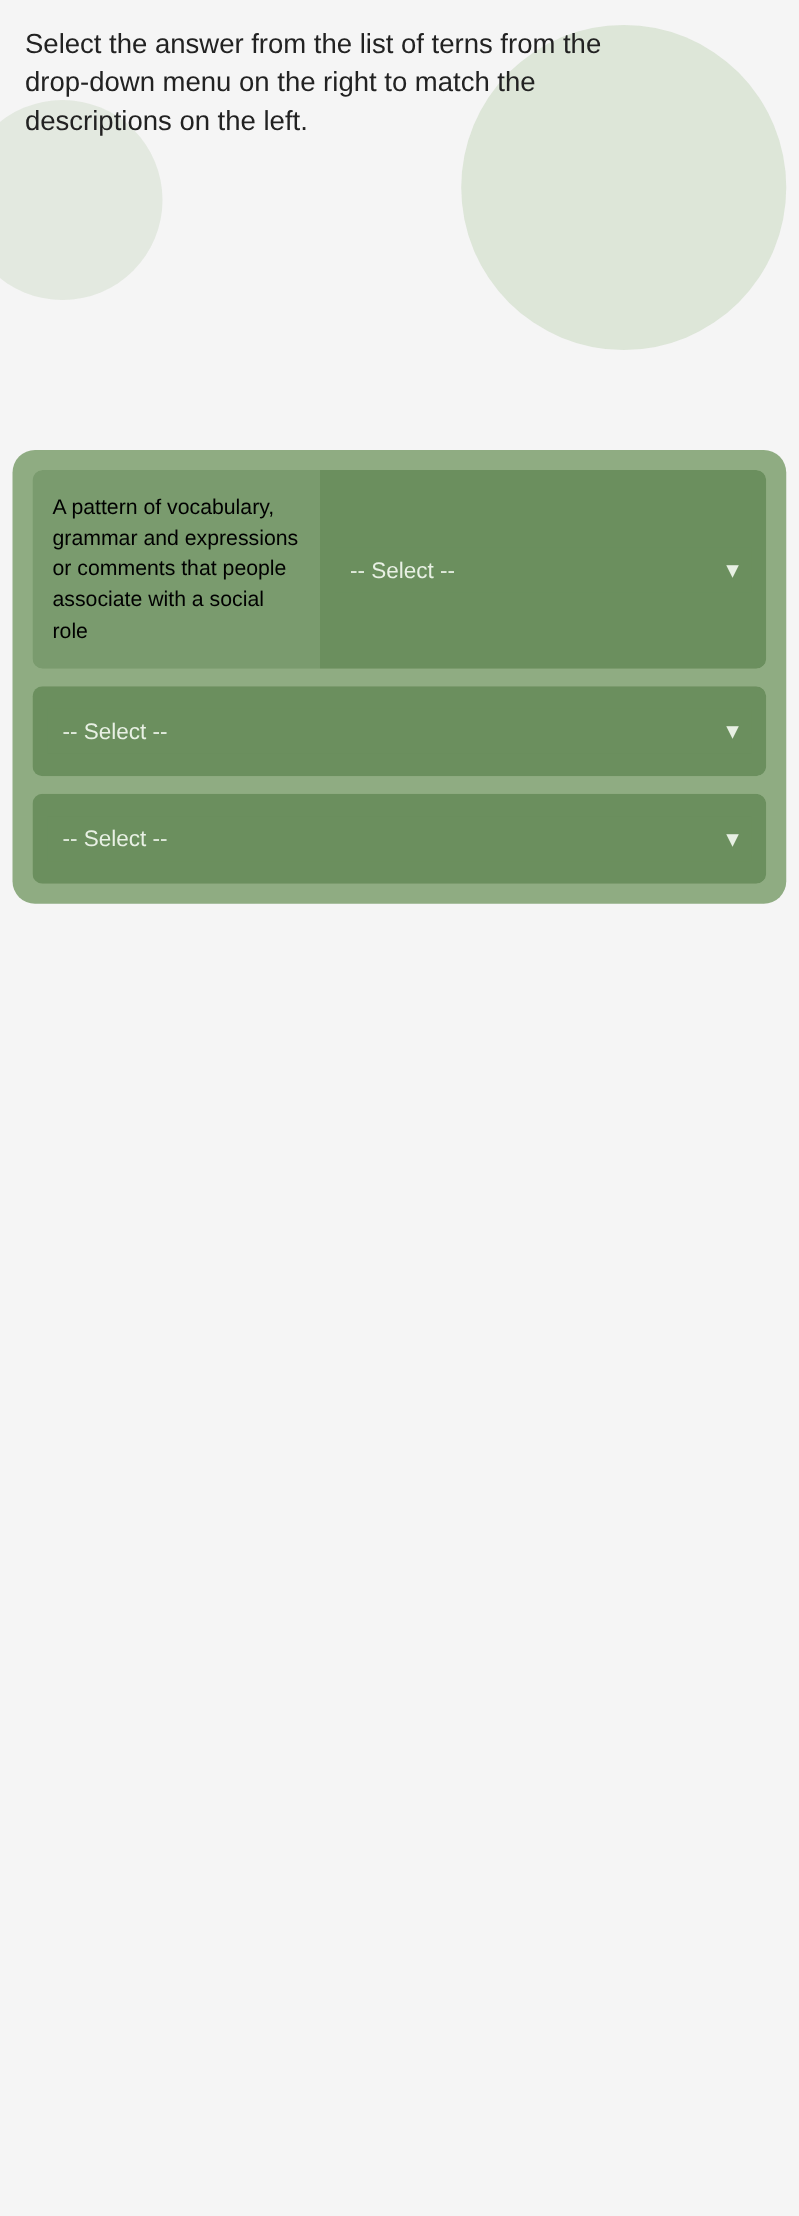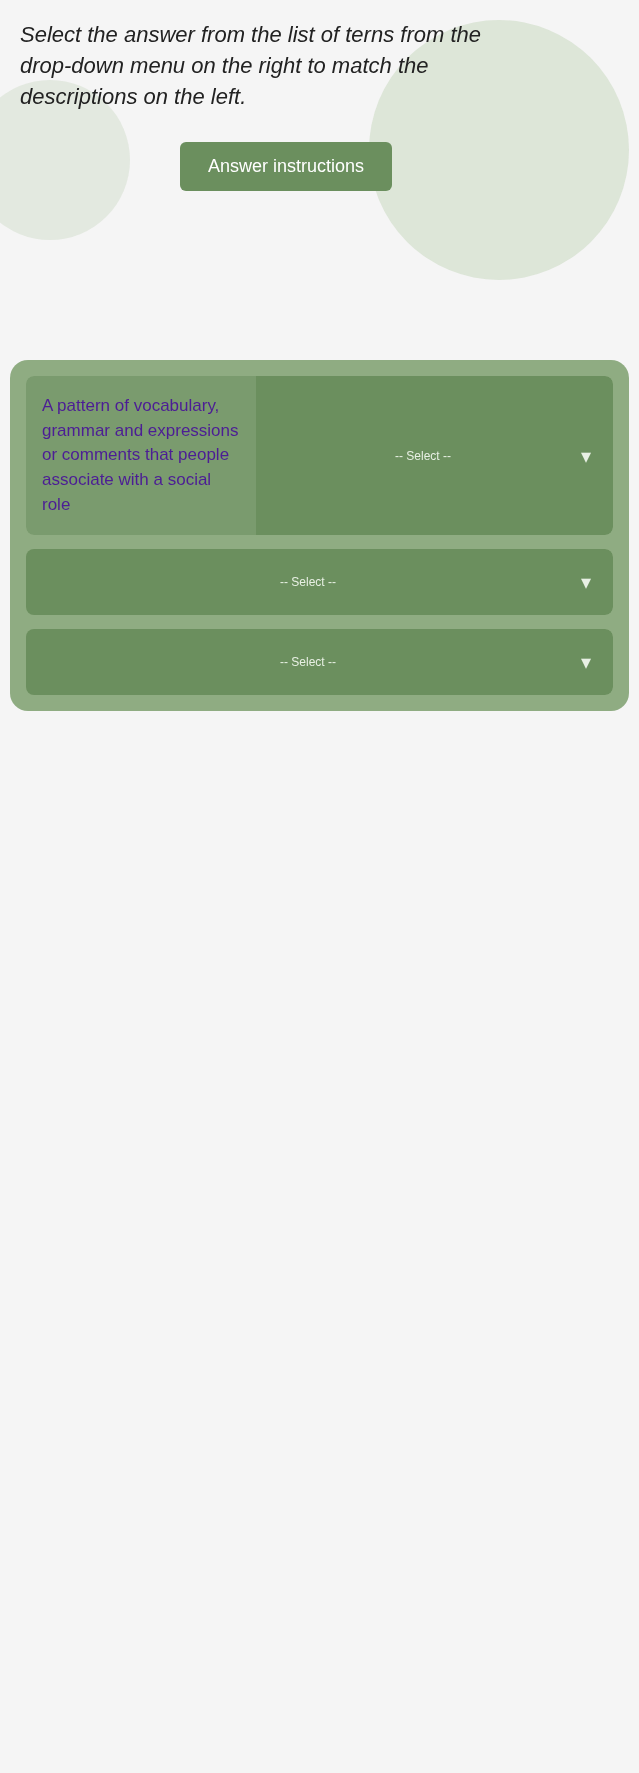--- a/index.html
+++ b/index.html
@@ -24,21 +24,20 @@
       background: #f5f5f5;
     }
 
     .header-text {
       font-size: 22px;
       line-height: 1.4;
       color: #222;
       max-width: 470px;
       z-index: 2;
       position: relative;
-      font-style: italic;
     }
 
     .brain-decoration {
       position: absolute;
       right: 10px;
       top: 20px;
       width: 260px;
       height: 260px;
       border-radius: 50%;
       background: #c8d8c0;
@@ -90,47 +89,46 @@
 
     .match-row:last-child {
       margin-bottom: 0;
     }
 
     .description-cell {
       background: #7a9b6e;
       flex: 0 0 230px;
       padding: 18px 16px;
       font-size: 17px;
-      color: #4c1d95;
+      color: #000000;
       line-height: 1.45;
       border-radius: 8px 0 0 8px;
     }
 
     .select-cell {
       background: #6b8f5e;
       flex: 1;
       display: flex;
       align-items: center;
       justify-content: center;
       padding: 18px 12px;
       border-radius: 0 8px 8px 0;
     }
 
     .select-cell select {
       width: 100%;
       background: #6b8f5e;
       color: #e8f0e4;
       border: none;
-      font-size: 12px;
+      font-size: 18px;
       appearance: none;
       -webkit-appearance: none;
       cursor: pointer;
       outline: none;
       padding: 8px 12px;
-      text-align: center;
     }
 
     .select-wrapper {
       position: relative;
       width: 100%;
     }
 
     .select-wrapper::after {
       content: '▾';
       color: #e8f0e4;
@@ -147,21 +145,20 @@
       padding-right: 35px;
     }
   </style>
 </head>
 <body>
 
 <div class="header-section">
   <div class="brain-decoration-left"></div>
   <div class="brain-decoration"></div>
   <p class="header-text">Select the answer from the list of terns from the drop-down menu on the right to match the descriptions on the left.</p>
-  <button class="answer-instructions-btn">Answer instructions</button>
 </div>
 
 <div class="main-card">
 <div class="match-row">
       <div class="description-cell">A pattern of vocabulary, grammar and expressions or comments that people associate with a social role</div>
       <div class="select-cell">
         <div class="select-wrapper"><select><option value="">-- Select --</option><option value="Register">Register</option><option value="Cold calling">Cold calling</option><option value="Ground rules">Ground rules</option><option value="Participation norms">Participation norms</option></select></div>
       </div>
     </div>
     <div class="match-row">

